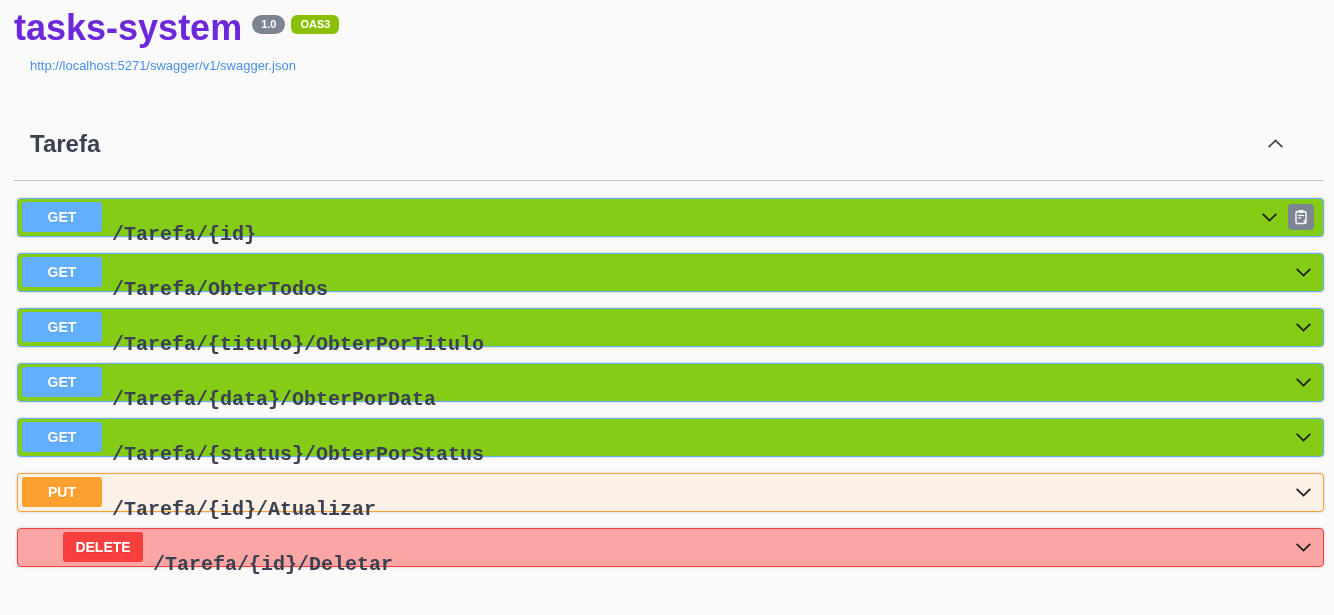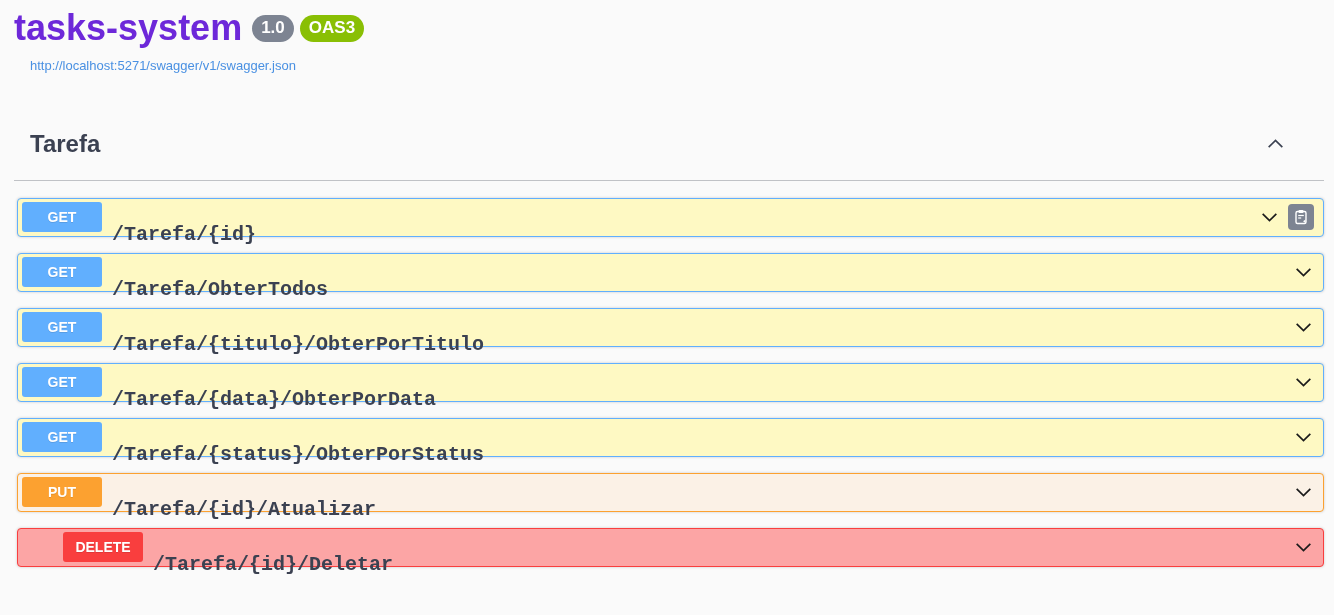--- a/index.html
+++ b/index.html
@@ -20,27 +20,27 @@
     font-size: 36px;
     font-weight: bold;
     color: #6d28d9;
     line-height: 1.1;
   }
   .badges { display: flex; gap: 6px; margin-top: 7px; }
   .pill {
     display: inline-block;
     border-radius: 57px;
     padding: 3px 9px 4px 9px;
-    font-size: 17px;
+    font-size: 11px;
     font-weight: bold;
     color: #fff;
     vertical-align: top;
   }
   .pill.version { background: #7d8492; }
-  .pill.oas { background: #89bf04; }
+  .pill.oas { background: #89bf04; border-radius: 6px; }
   .spec-link {
     display: inline-block;
     margin-top: 10px;
     font-size: 13px;
     color: #4990e2;
     text-decoration: none;
     padding-left: 16px;
   }
 
   
@@ -65,21 +65,21 @@
   .opblock {
     display: flex;
     align-items: center;
     height: 39px;
     border-radius: 4px;
     border: 1px solid #000;
     box-shadow: 0 0 3px rgba(0, 0, 0, 0.19);
     margin-bottom: 16px;
     cursor: pointer;
   }
-  .opblock.get    { background: #fef9c3; border-color: #61affe; }
+  .opblock.get    { background: #84cc16; border-color: #61affe; }
   .opblock.post   { background: #e8f6f0; border-color: #49cc90; }
   .opblock.put    { background: #fbf1e6; border-color: #fca130; }
   .opblock.delete { background: #fca5a5; border-color: #f93e3e; padding-left: 41px; }
 
   .method-badge {
     min-width: 80px;
     margin: 0 0 0 4px;
     padding: 7px 0;
     border: none;
     border-radius: 3px;

